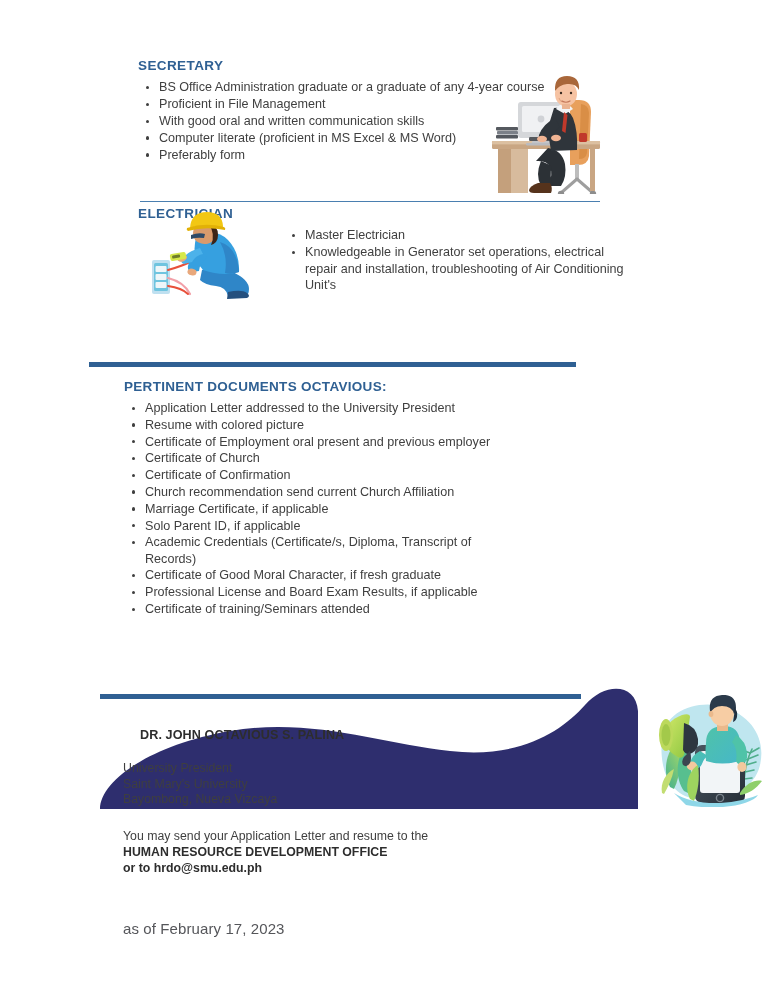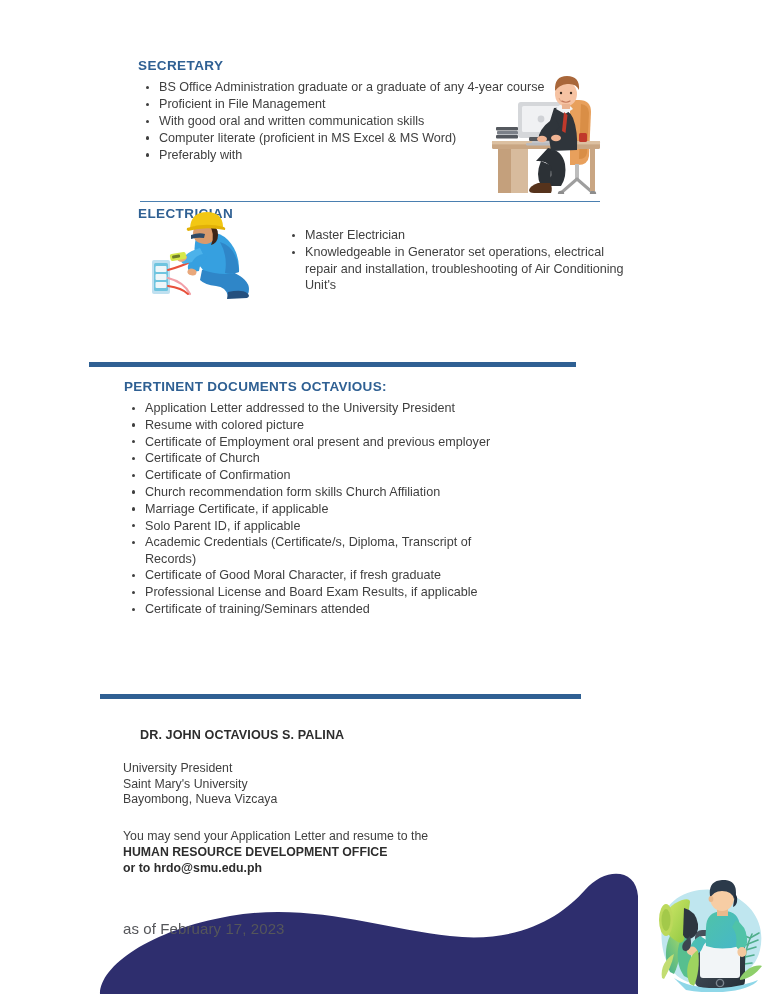--- a/index.html
+++ b/index.html
@@ -15,21 +15,21 @@
     overflow: hidden;
     font-family: "Liberation Sans", sans-serif;
     color: #3c3c3c;
     -webkit-font-smoothing: antialiased;
   }
 
   .page {
     position: absolute;
     inset: 0;
     width: 768px;
-    height: 994px;
+    height: 809px;
     background: #ffffff;
   }
 
   
   .wave-layer {
     position: absolute;
     left: 0;
     bottom: 0;
     width: 768px;
     height: 140px;
@@ -210,21 +210,21 @@
 
 <div class="page">
 
   <div class="job-block" id="secretary-block">
     <div class="job-heading">SECRETARY</div>
     <ul class="bullets">
       <li>BS Office Administration graduate or a graduate of any 4-year course</li>
       <li>Proficient in File Management</li>
       <li>With good oral and written communication skills</li>
       <li>Computer literate (proficient in MS Excel &amp; MS Word)</li>
-      <li>Preferably with</li>
+      <li>Preferably form</li>
     </ul>
   </div>
 
   <svg class="illus" id="secretary-illustration" viewBox="0 0 124 130" aria-hidden="true">
 
     <path d="M93 36 q12 0 12 12 l-2 44 q-1 9 -11 9 l-8 0 l0 -65 z" fill="#e8a05c"></path>
     <path d="M95 40 q8 1 8 9 l-2 40 q-1 6 -8 6 z" fill="#d98e46"></path>
 
     <rect x="89" y="100" width="4" height="16" fill="#bdbdbd"></rect>
     <path d="M91 115 l-16 14 M91 115 l16 14" stroke="#9e9e9e" stroke-width="3" fill="none" stroke-linecap="round"></path>
@@ -330,21 +330,21 @@
   <div class="thick-rule" id="documents-top-rule"></div>
 
   <div id="documents-block">
     <div id="documents-heading">PERTINENT DOCUMENTS OCTAVIOUS:</div>
     <ul class="bullets">
       <li>Application Letter addressed to the University President</li>
       <li>Resume with colored picture</li>
       <li>Certificate of Employment oral present and previous employer</li>
       <li>Certificate of Church</li>
       <li>Certificate of Confirmation</li>
-      <li>Church recommendation form skills Church Affiliation</li>
+      <li>Church recommendation send current Church Affiliation</li>
       <li>Marriage Certificate, if applicable</li>
       <li>Solo Parent ID, if applicable</li>
       <li>Academic Credentials (Certificate/s, Diploma, Transcript of Records)</li>
       <li>Certificate of Good Moral Character, if fresh graduate</li>
       <li>Professional License and Board Exam Results, if applicable</li>
       <li>Certificate of training/Seminars attended</li>
     </ul>
   </div>
 
   <div class="thick-rule" id="contact-top-rule"></div>

